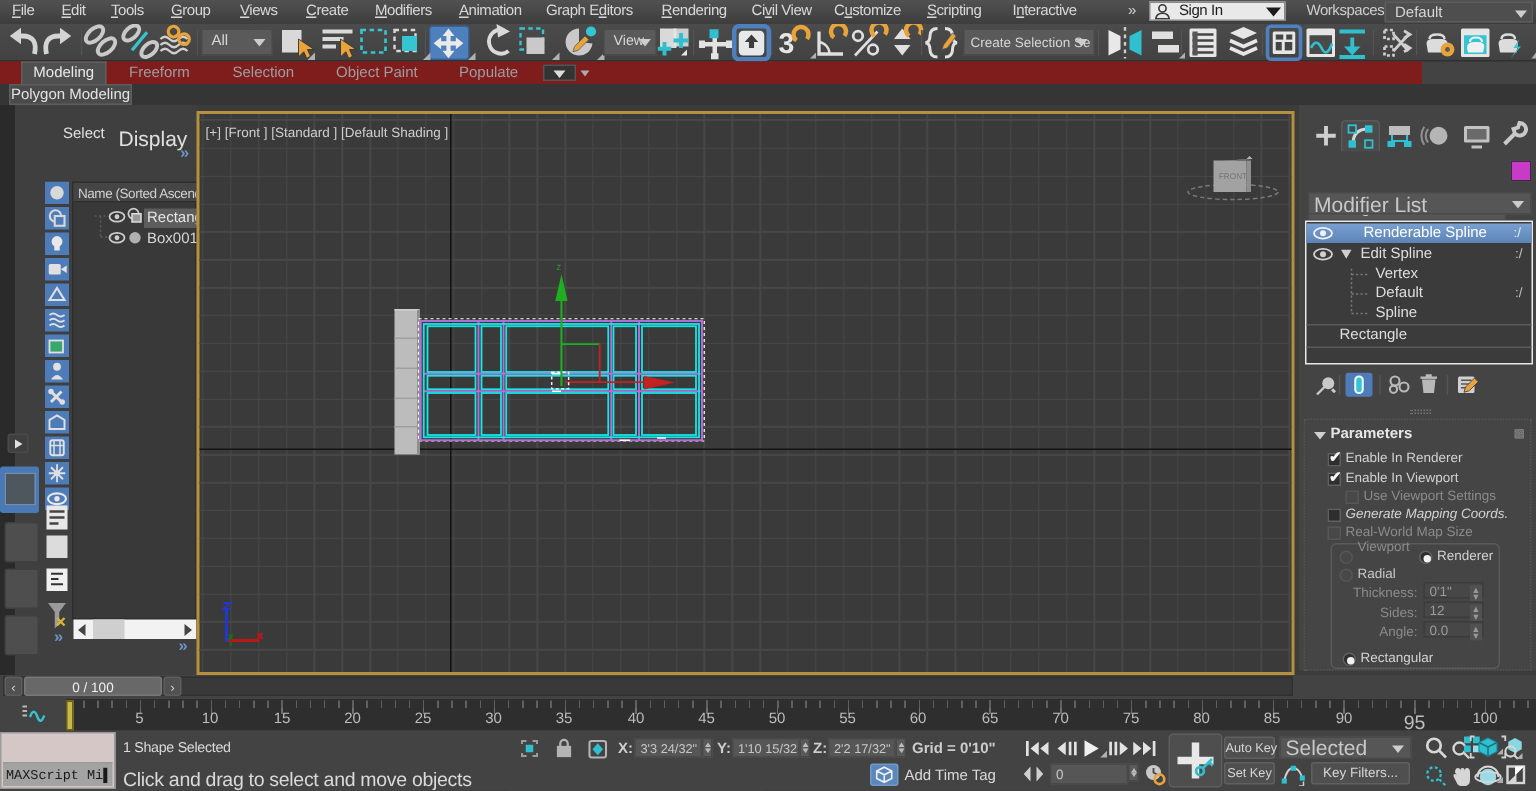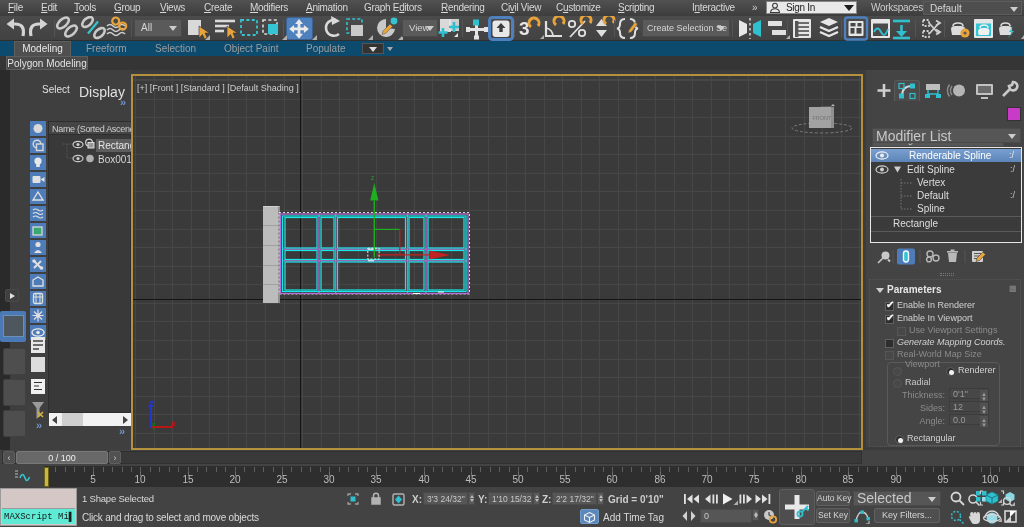--- a/index.html
+++ b/index.html
@@ -19,21 +19,21 @@
   
   #toolbar { left:0; top:16px; width:1024px; height:25px;
     background:linear-gradient(#4b4b4b,#424242); border-bottom:1px solid #303030; }
   .tbsep { position:absolute; top:4px; width:1px; height:17px; background:#333; border-right:1px solid #555; }
   .ddl { position:absolute; background:#5a5a5a; border:1px solid #494949; color:#d6d6d6;
          font-size:10px; line-height:16px; padding-left:6px; }
   .ddl .arr { position:absolute; right:4px; top:6px; width:0; height:0;
          border-left:4px solid transparent; border-right:4px solid transparent; border-top:5px solid #ccc; }
 
   
-  #ribbon { left:0; top:41px; width:1024px; height:15px; background:#0c4a6e; }
+  #ribbon { left:0; top:41px; width:948px; height:15px; background:#7f1d1d; }
   .rtab { position:absolute; top:0; height:15px; font-size:10px; line-height:15px; color:#9d9d9d; }
   #rtab-active { position:absolute; left:14px; top:0; width:57px; height:15px; background:#4f4f4f;
     border:1px solid #5f5f5f; border-bottom:none; color:#e8e8e8; text-align:center;
     font-size:10px; line-height:14px; }
 
   
   #polyrow { left:0; top:56px; width:1024px; height:14px; background:#353535; }
   #polytab { position:absolute; left:6px; top:0px; width:82px; height:14px; background:#4a4a4a;
     border:1px solid #5e5e5e; color:#e2e2e2; font-size:10px; line-height:13px; text-align:center; }
 
@@ -82,21 +82,21 @@
     <div class="menu" style="left:114px"><u>G</u>roup</div>
     <div class="menu" style="left:160px"><u>V</u>iews</div>
     <div class="menu" style="left:204px"><u>C</u>reate</div>
     <div class="menu" style="left:250px"><u>M</u>odifiers</div>
     <div class="menu" style="left:306px"><u>A</u>nimation</div>
     <div class="menu" style="left:364px">Graph E<u>d</u>itors</div>
     <div class="menu" style="left:441px"><u>R</u>endering</div>
     <div class="menu" style="left:501px">Ci<u>v</u>il View</div>
     <div class="menu" style="left:556px">C<u>u</u>stomize</div>
     <div class="menu" style="left:618px"><u>S</u>cripting</div>
-    <div class="menu" style="left:692px">I<u>n</u>teractive</div>
+    <div class="menu" style="left:675px">I<u>n</u>teractive</div>
     <div class="menu" style="left:752px;color:#cfcfcf">»</div>
     <div class="abs" style="left:766px;top:1px;width:91px;height:13px;background:#e9e9e9;border:1px solid #888;"></div>
     <svg class="abs" style="left:769px;top:2px" width="12" height="11" viewBox="0 0 12 11">
       <circle cx="6" cy="3.6" r="2.4" fill="none" stroke="#3a3a3a" stroke-width="1.1"></circle>
       <path d="M1.5 10.5 Q2 6.8 6 6.8 Q10 6.8 10.5 10.5 Z" fill="none" stroke="#3a3a3a" stroke-width="1.1"></path>
     </svg>
     <div class="menu" style="left:786px;color:#1c1c1c">Sign In</div>
     <div class="abs" style="left:844px;top:5px;width:0;height:0;border-left:5px solid transparent;border-right:5px solid transparent;border-top:6px solid #1c1c1c;"></div>
     <div class="menu" style="left:871px;color:#cdcdcd">Workspaces:</div>
     <div class="abs" style="left:923px;top:1px;width:99px;height:14px;background:#4e4e4e;border:1px solid #5c5c5c;">
@@ -644,39 +644,39 @@
       <span style="position:absolute;left:144px;top:0;transform:translateX(-50%);font-size:10px;color:#bdbdbd;">15</span>
       <span style="position:absolute;left:191px;top:0;transform:translateX(-50%);font-size:10px;color:#bdbdbd;">20</span>
       <span style="position:absolute;left:238px;top:0;transform:translateX(-50%);font-size:10px;color:#bdbdbd;">25</span>
       <span style="position:absolute;left:285px;top:0;transform:translateX(-50%);font-size:10px;color:#bdbdbd;">30</span>
       <span style="position:absolute;left:332px;top:0;transform:translateX(-50%);font-size:10px;color:#bdbdbd;">35</span>
       <span style="position:absolute;left:380px;top:0;transform:translateX(-50%);font-size:10px;color:#bdbdbd;">40</span>
       <span style="position:absolute;left:427px;top:0;transform:translateX(-50%);font-size:10px;color:#bdbdbd;">45</span>
       <span style="position:absolute;left:474px;top:0;transform:translateX(-50%);font-size:10px;color:#bdbdbd;">50</span>
       <span style="position:absolute;left:521px;top:0;transform:translateX(-50%);font-size:10px;color:#bdbdbd;">55</span>
       <span style="position:absolute;left:568px;top:0;transform:translateX(-50%);font-size:10px;color:#bdbdbd;">60</span>
-      <span style="position:absolute;left:616px;top:0;transform:translateX(-50%);font-size:10px;color:#bdbdbd;">86</span>
+      <span style="position:absolute;left:616px;top:0;transform:translateX(-50%);font-size:10px;color:#bdbdbd;">65</span>
       <span style="position:absolute;left:663px;top:0;transform:translateX(-50%);font-size:10px;color:#bdbdbd;">70</span>
       <span style="position:absolute;left:710px;top:0;transform:translateX(-50%);font-size:10px;color:#bdbdbd;">75</span>
       <span style="position:absolute;left:757px;top:0;transform:translateX(-50%);font-size:10px;color:#bdbdbd;">80</span>
       <span style="position:absolute;left:804px;top:0;transform:translateX(-50%);font-size:10px;color:#bdbdbd;">85</span>
       <span style="position:absolute;left:852px;top:0;transform:translateX(-50%);font-size:10px;color:#bdbdbd;">90</span>
-      <span style="position:absolute;left:899px;top:0;transform:translateX(-50%);font-size:10px;color:#bdbdbd;">95</span>
+      <span style="position:absolute;left:899px;top:0;transform:translateX(-50%);font-size:13px;color:#bdbdbd;">95</span>
       <span style="position:absolute;left:946px;top:0;transform:translateX(-50%);font-size:10px;color:#bdbdbd;">100</span>
     </div>
   <div class="abs" style="left:44px;top:467px;width:5px;height:20px;background:#c8b84a;border:1px solid #6a6017;"></div>
 
   <div id="statusbar" class="abs">
     <div class="abs" style="left:0px;top:1px;width:77px;height:38px;border:1px solid #9a9a9a;background:#d6c7c7;">
-      <div class="abs" style="left:1px;top:19px;width:73px;height:16px;background:#5eead4;border-top:1px solid #9a9a9a;">
+      <div class="abs" style="left:1px;top:19px;width:73px;height:16px;background:#a3a3a3;border-top:1px solid #9a9a9a;">
         <div class="abs txt" style="left:2px;top:3px;font-family:'Liberation Mono',monospace;font-size:9px;color:#1a1a1a;">MAXScript Mi▌</div>
       </div>
     </div>
     <div class="abs txt" style="left:82px;top:6px;font-size:9.5px;letter-spacing:-0.2px;color:#dadada;">1 Shape Selected</div>
-    <div class="abs txt" style="left:82px;top:25px;font-size:10px;letter-spacing:-0.2px;color:#dadada;">Click and drag to select and move objects</div>
+    <div class="abs txt" style="left:82px;top:25px;font-size:13px;letter-spacing:-0.2px;color:#dadada;">Click and drag to select and move objects</div>
     <svg class="abs" style="left:346px;top:5px" width="64" height="14" viewBox="0 0 64 14">
       <g stroke="#9d9d9d" stroke-width="1.3" fill="none">
         <path d="M2 4 v-2 h3 M9 2 h3 v2 M12 10 v2 h-3 M5 12 h-3 v-2"></path>
       </g>
       <rect x="4.5" y="4.5" width="5" height="5" fill="#2fbfcf"></rect>
       <g stroke="#b3b3b3" stroke-width="1.5" fill="none">
         <rect x="26" y="6" width="8" height="6" fill="#b3b3b3"></rect>
         <path d="M27.5 6 v-2.2 a2.5 2.5 0 0 1 5 0 V 6"></path>
       </g>
       <g>

